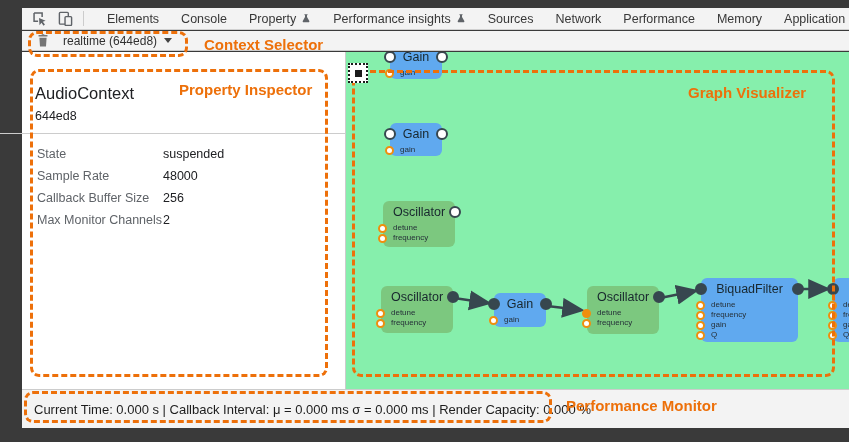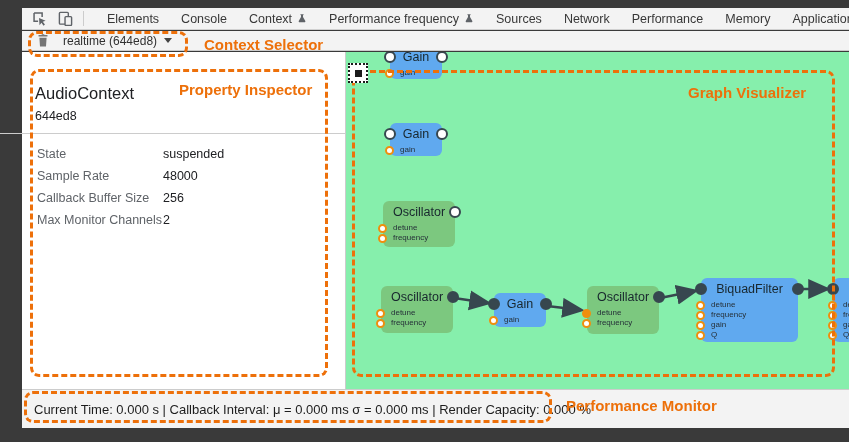--- a/index.html
+++ b/index.html
@@ -106,27 +106,27 @@
       <span class="tb-sep"></span>
     </div>
     <div class="tabs">
         <div class="tab">
           <span>Elements</span>
         </div>
         <div class="tab">
           <span>Console</span>
         </div>
         <div class="tab">
-          <span>Context</span>
+          <span>Property</span>
           <svg width="10" height="11" viewBox="0 0 16 16">
             <path fill="#5f6368" d="M5.5 1h5v1.3l-.9.6v2.6l3.7 6.6c.5.9-.2 2-1.2 2H4c-1 0-1.7-1.1-1.2-2l3.6-6.6V2.9l-.9-.6z"></path>
           </svg>
         </div>
         <div class="tab">
-          <span>Performance frequency</span>
+          <span>Performance insights</span>
           <svg width="10" height="11" viewBox="0 0 16 16">
             <path fill="#5f6368" d="M5.5 1h5v1.3l-.9.6v2.6l3.7 6.6c.5.9-.2 2-1.2 2H4c-1 0-1.7-1.1-1.2-2l3.6-6.6V2.9l-.9-.6z"></path>
           </svg>
         </div>
         <div class="tab">
           <span>Sources</span>
         </div>
         <div class="tab">
           <span>Network</span>
         </div>

